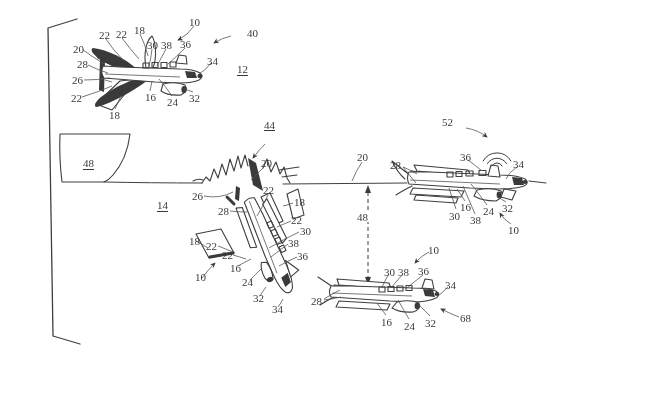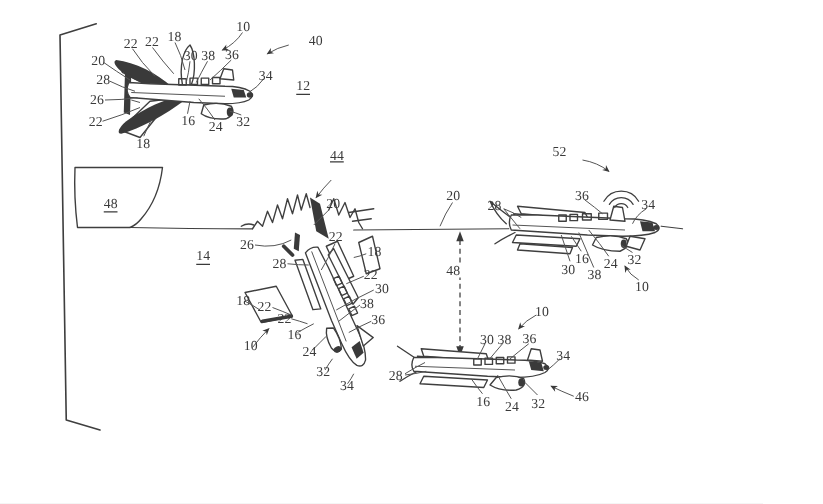--- a/index.html
+++ b/index.html
@@ -295,16 +295,16 @@
       <span class="ref-label" style="left: 508px; top: 225px;">10</span>
       <span class="ref-label" style="left: 428px; top: 245px;">10</span>
       <span class="ref-label" style="left: 384px; top: 267px;">30</span>
       <span class="ref-label" style="left: 398px; top: 267px;">38</span>
       <span class="ref-label" style="left: 418px; top: 266px;">36</span>
       <span class="ref-label" style="left: 445px; top: 280px;">34</span>
       <span class="ref-label" style="left: 311px; top: 296px;">28</span>
       <span class="ref-label" style="left: 381px; top: 317px;">16</span>
       <span class="ref-label" style="left: 404px; top: 321px;">24</span>
       <span class="ref-label" style="left: 425px; top: 318px;">32</span>
-      <span class="ref-label" style="left: 460px; top: 313px;">46</span>
+      <span class="ref-label" style="left: 460px; top: 313px;">68</span>
     </div>
 
 </div>
 
 </body></html>

